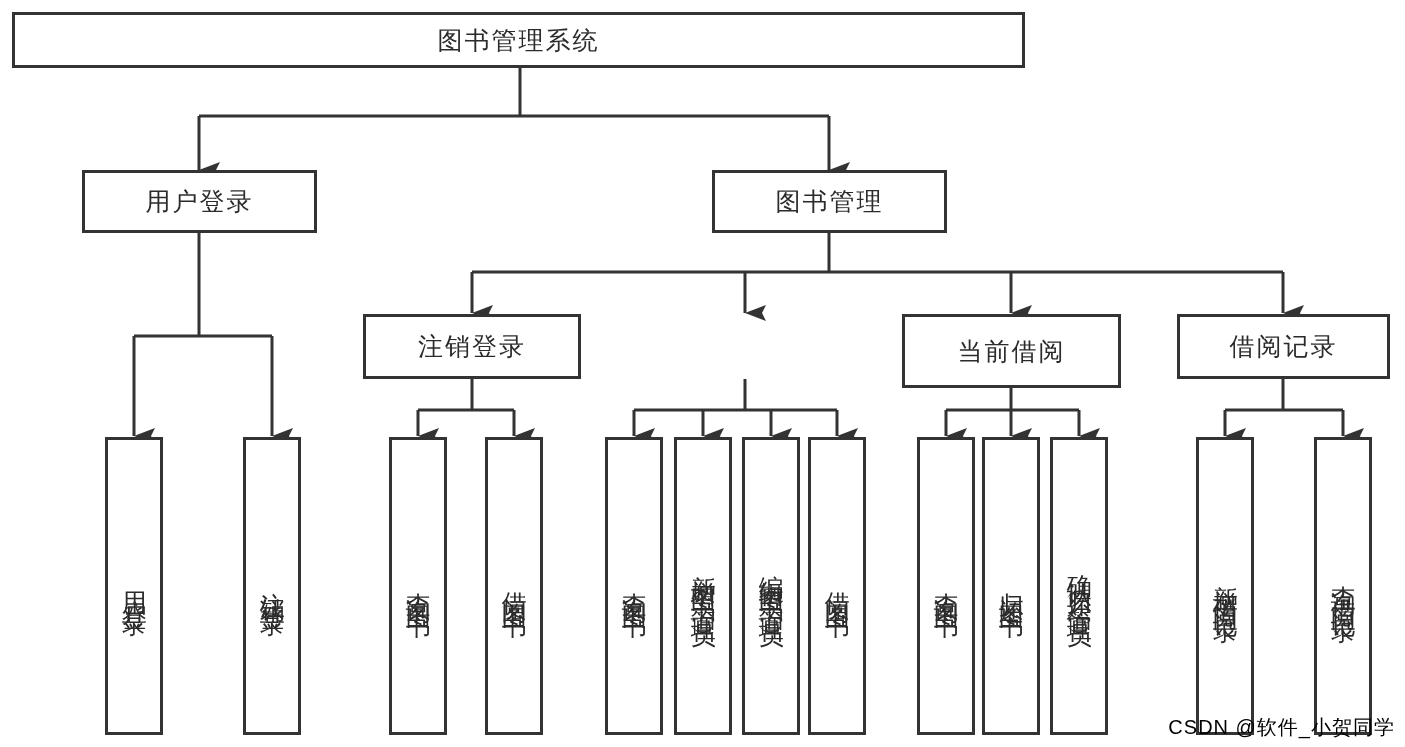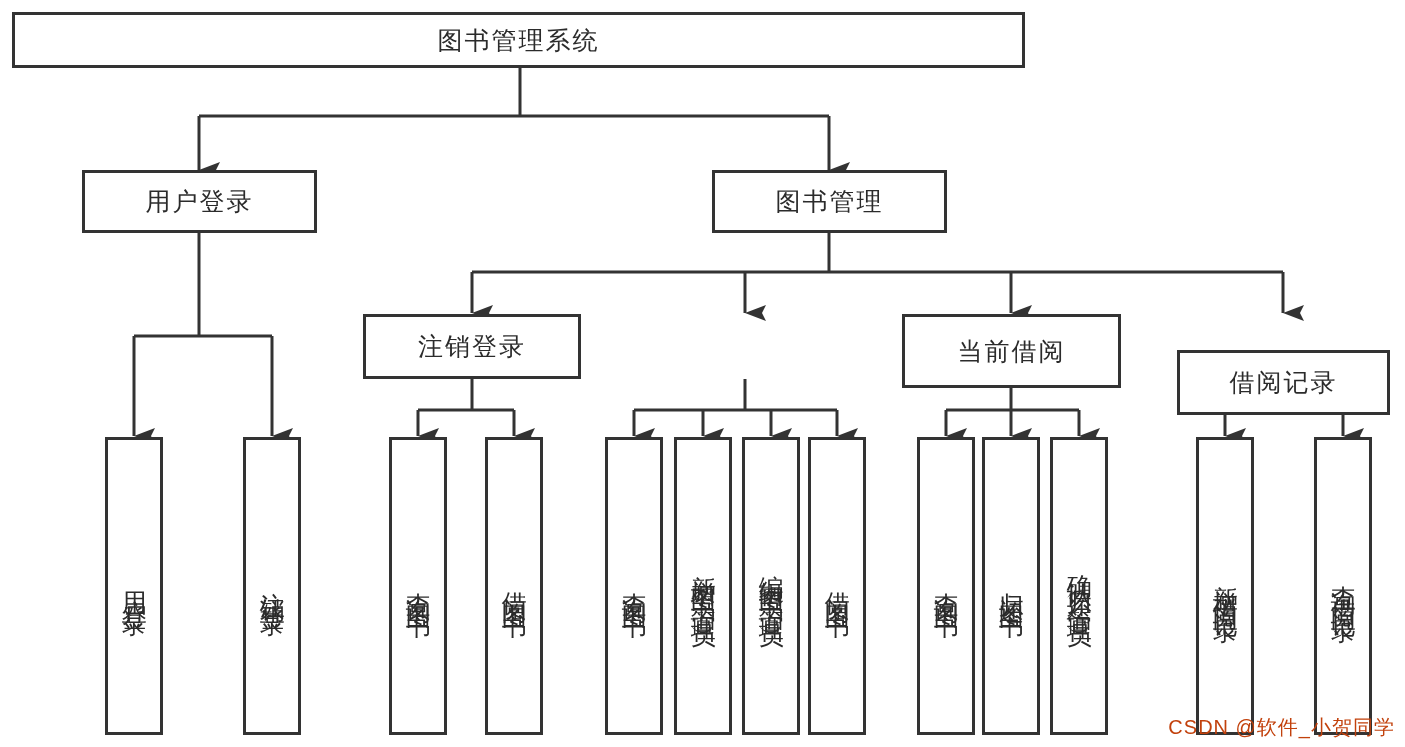--- a/index.html
+++ b/index.html
@@ -35,21 +35,21 @@
     font-size: 25px;
     letter-spacing: 7px;
     line-height: 1.1;
     white-space: nowrap;
   }
   .watermark {
     position: absolute;
     right: 10px;
     bottom: 6px;
     font-size: 20px;
-    color: #c2410c;
+    color: #000000;
     letter-spacing: 1px;
     z-index: 3;
   }
 </style>
 </head>
 <body>
 
 <div class="chart">
 
   <svg class="wires" width="1405" height="747" viewBox="0 0 1405 747" fill="none" stroke="#333333" stroke-width="3">
@@ -103,21 +103,21 @@
   <div class="box h" style="left:712px; top:170px; width:235px; height:63px;">
     <span class="lbl">图书管理</span>
   </div>
 
   <div class="box h" style="left:363px; top:314px; width:218px; height:65px;">
     <span class="lbl">注销登录</span>
   </div>
   <div class="box h" style="left:902px; top:314px; width:219px; height:74px;">
     <span class="lbl">当前借阅</span>
   </div>
-  <div class="box h" style="left:1177px; top:314px; width:213px; height:65px;margin-top:36px;">
+  <div class="box h" style="left:1177px; top:314px; width:213px; height:65px;">
     <span class="lbl">借阅记录</span>
   </div>
 
   <div class="box v" style="left:105px; top:437px; width:58px; height:298px;">
     <span class="lbl">用户登录</span>
   </div>
   <div class="box v" style="left:243px; top:437px; width:58px; height:298px;">
     <span class="lbl">注销登录</span>
   </div>
 

